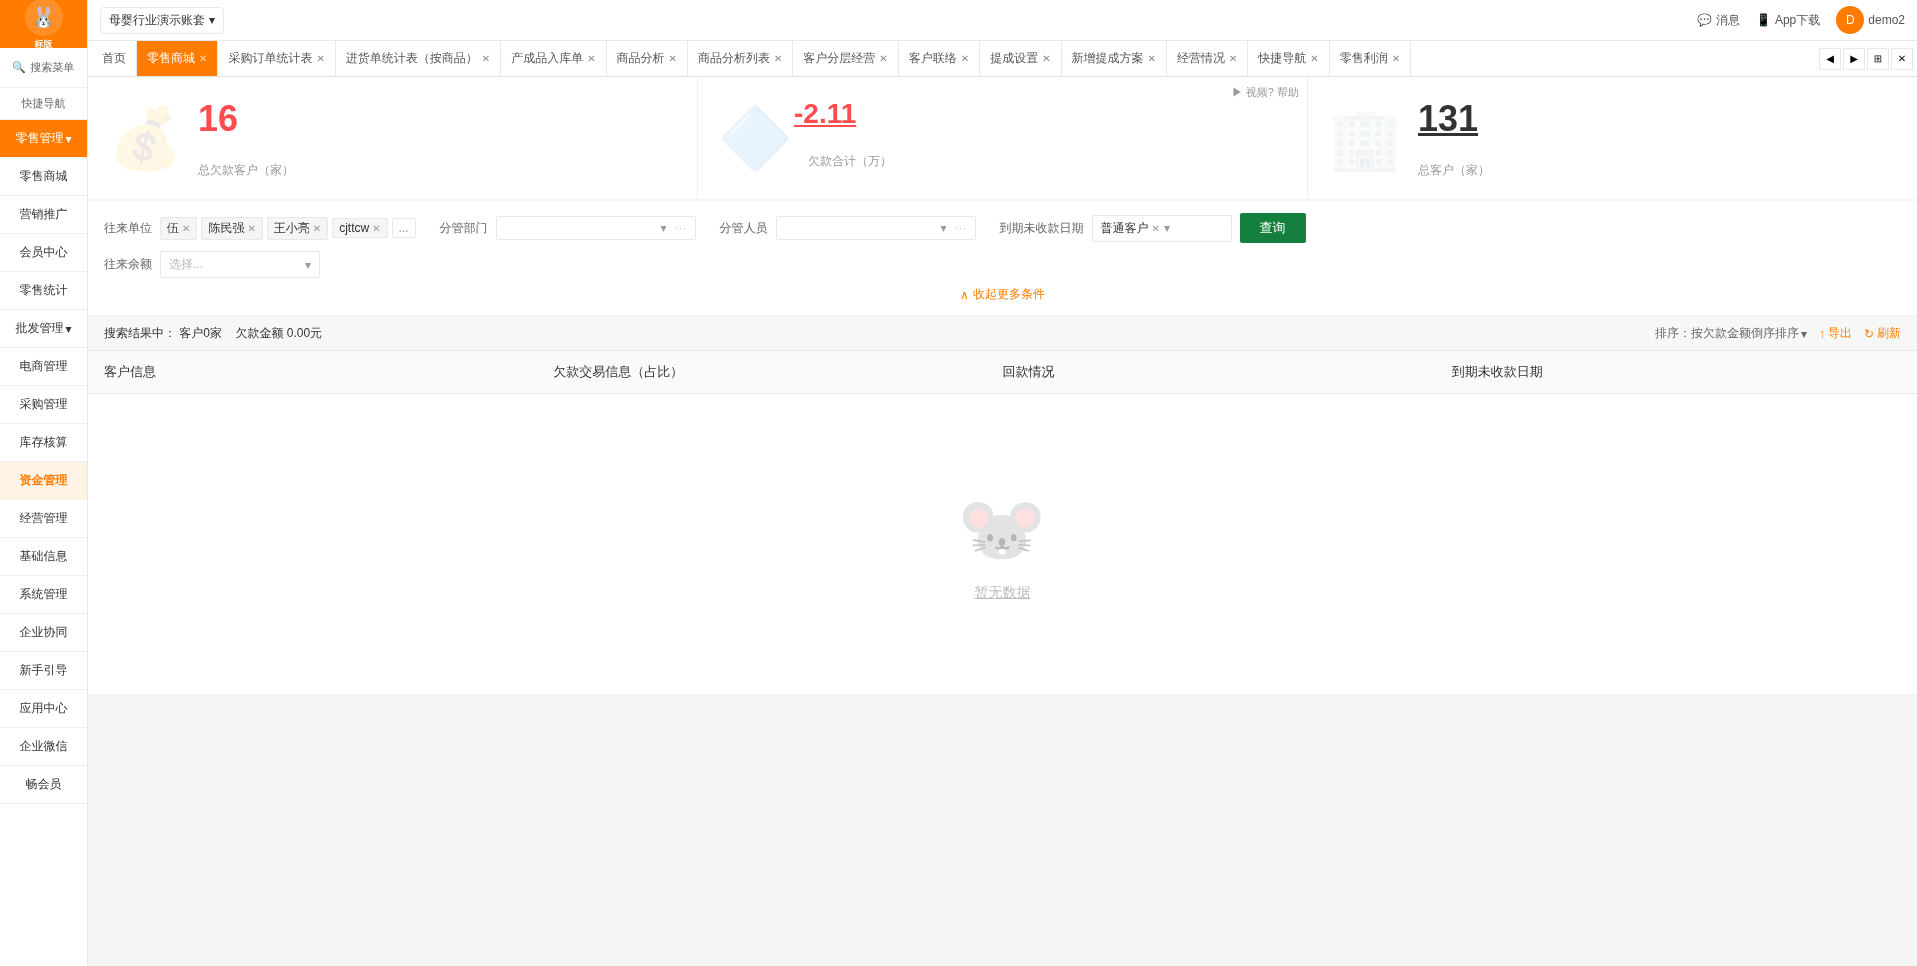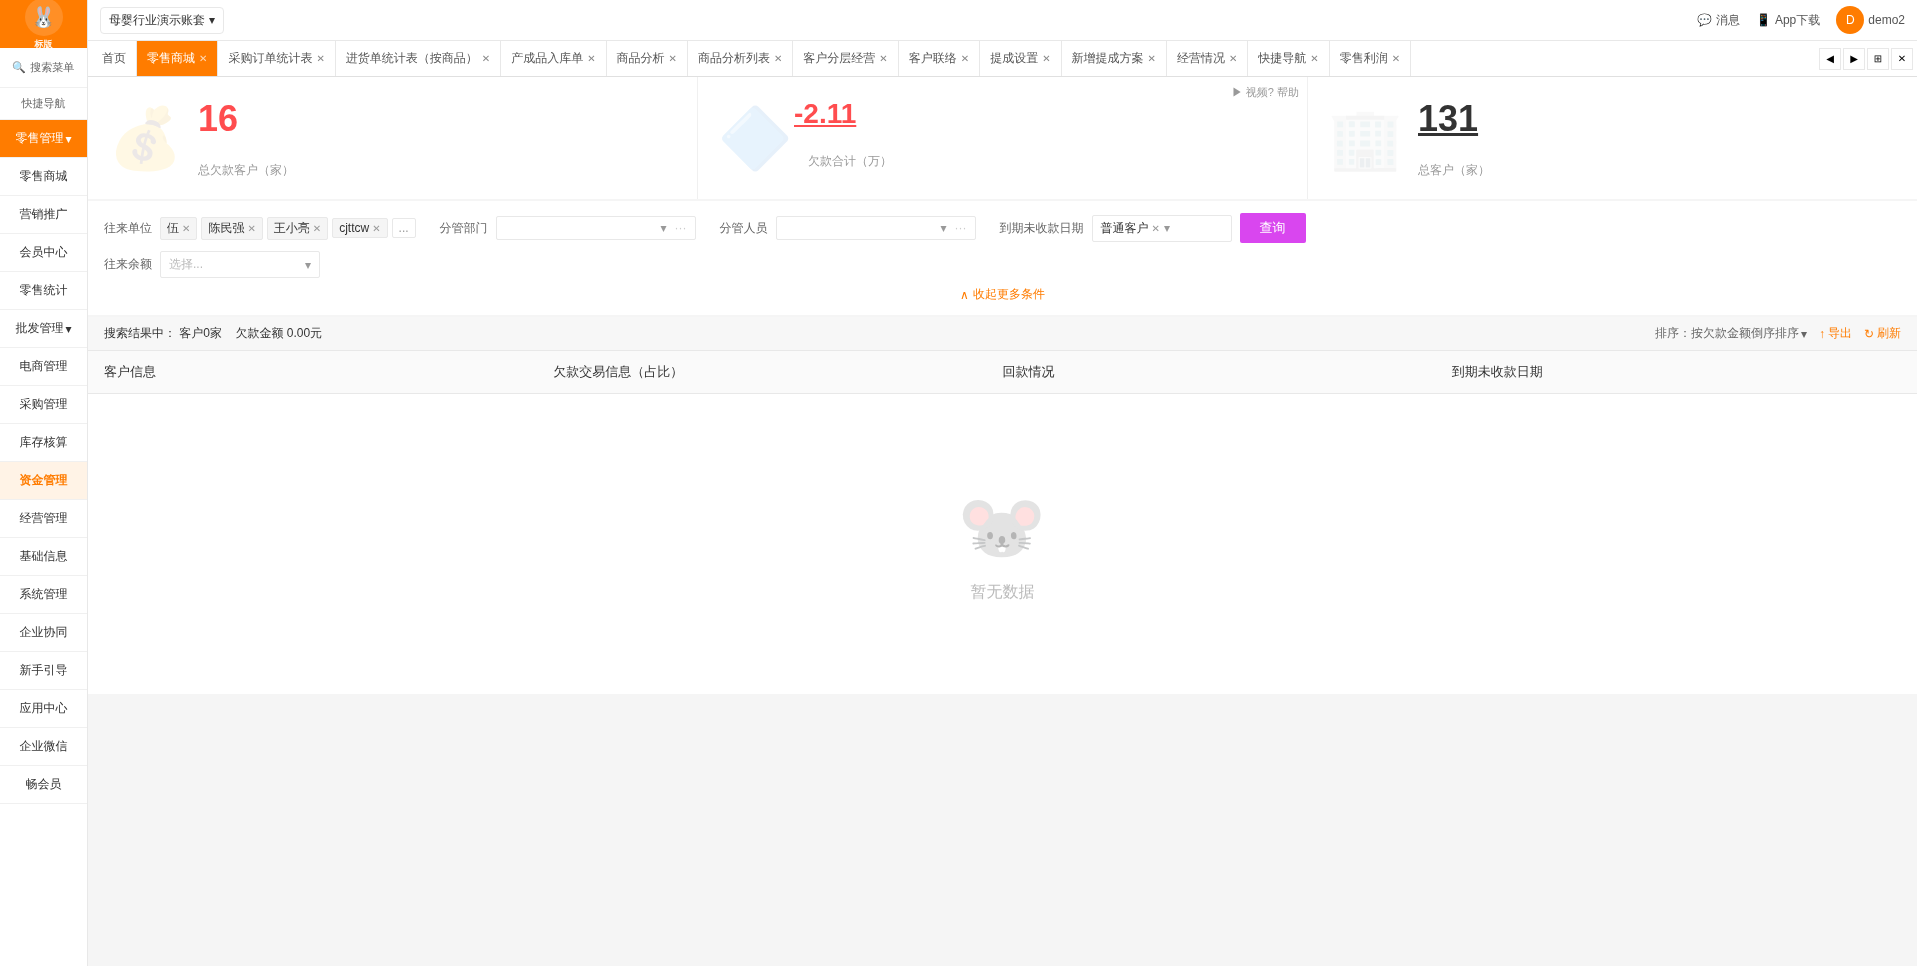--- a/index.html
+++ b/index.html
@@ -68,24 +68,24 @@
     .result-info span { color: #333; }
     .result-actions { display: flex; align-items: flex-end; gap: 12px; color: #666; }
     .result-actions .action-btn { display: flex; align-items: center; gap: 3px; cursor: pointer; color: #ff7c00; }
     .sort-select { display: flex; align-items: center; gap: 2px; cursor: pointer; }
 
     
     .table-container { background: #fff; margin: 0; }
     .table-header { display: grid; grid-template-columns: 1fr 1fr 1fr 1fr; padding: 12px 16px; background: #fafafa; border-bottom: 1px solid #e8e8e8; }
     .table-header-cell { font-size: 13px; color: #333; font-weight: 500; }
     .table-body { min-height: 300px; display: flex; flex-direction: column; align-items: center; justify-content: center; padding: 60px 0; }
-    .empty-text { color: #bbb; font-size: 16px; }
-
-    
-    .query-btn { background: #d946ef; color: #fff; border: none; padding: 6px 20px; border-radius: 2px; cursor: pointer; font-size: 13px; }
+    .empty-text { color: #bbb; font-size: 14px; text-decoration: underline; }
+
+    
+    .query-btn { background: #15803d; color: #fff; border: none; padding: 6px 20px; border-radius: 2px; cursor: pointer; font-size: 13px; }
   </style>
 </head>
 <body>
 
 <div class="sidebar">
   <div class="sidebar-logo">
     <div style="display:flex;flex-direction:column;align-items:center;gap:2px">
       <div style="width:38px;height:38px;background:rgba(255,255,255,0.15);border-radius:50%;display:flex;align-items:center;justify-content:center;">
         <span style="font-size:20px;">🐰</span>
       </div>

